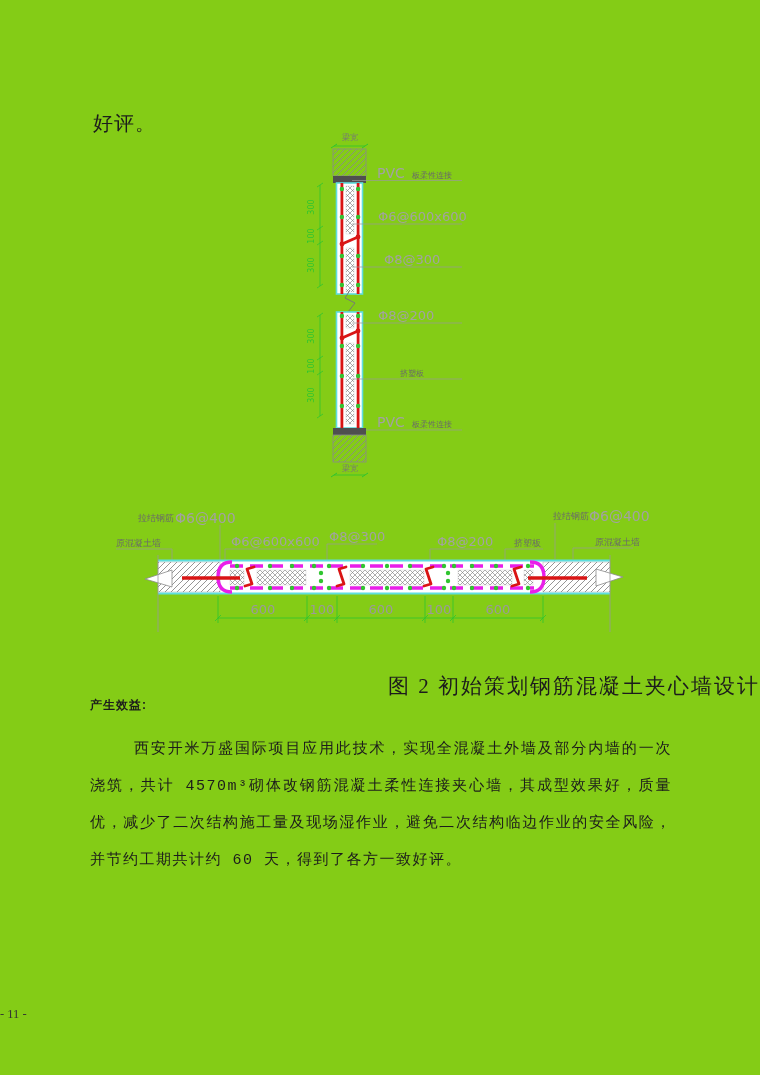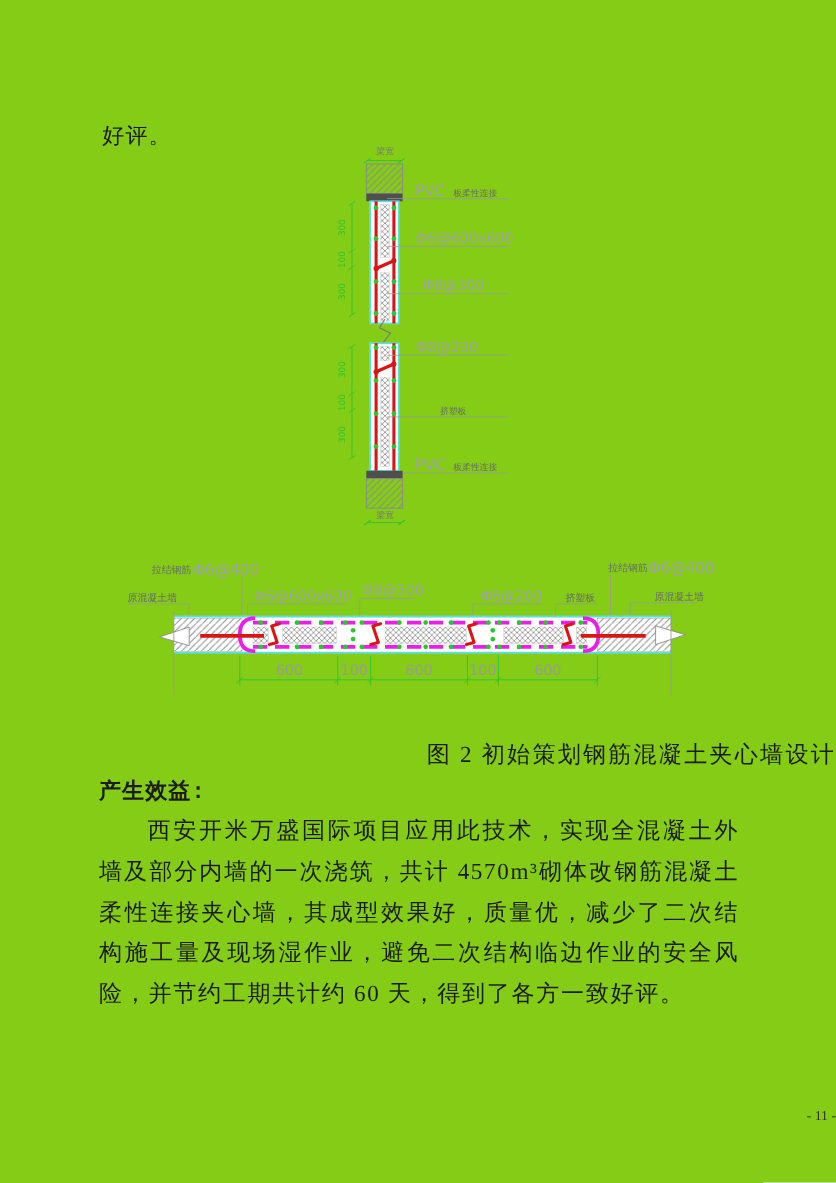--- a/index.html
+++ b/index.html
@@ -4,25 +4,25 @@
 <style>
   html,body{margin:0;padding:0;background:#e9e9e9;}
   .page{
     position:relative;width:760px;height:1075px;margin:0 auto;background:#84cc16;
     font-family:"Liberation Serif","DejaVu Serif",serif;color:#1c1c1c;overflow:hidden;
   }
   .opening{position:absolute;left:93px;top:90px;font-size:20px;letter-spacing:1px;}
   .fig-vert{position:absolute;left:300px;top:128px;width:170px;height:352px;}
   .fig-horz{position:absolute;left:100px;top:495px;width:560px;height:150px;}
   .caption{position:absolute;left:0;top:651px;width:100%;text-align:right;font-size:21px;letter-spacing:2px;}
-  .heading{position:absolute;left:90px;top:685px;font-size:20px;font-weight:bold;
-           font-family:Liberation Mono, monospace;letter-spacing:1px;}
-  .bodytext{position:absolute;left:90px;top:716px;width:582px;font-size:21px;line-height:37px;
-            text-align:justify;text-indent:44px;letter-spacing:1.5px;}
-  .footer{position:absolute;left:0;top:994px;width:100%;text-align:right;font-size:12.5px;color:#333;}
+  .heading{position:absolute;left:90px;top:685px;font-size:12px;font-weight:bold;
+           font-family:Liberation Sans, sans-serif;letter-spacing:1px;}
+  .bodytext{position:absolute;left:90px;top:716px;width:582px;font-size:15px;line-height:37px;
+            text-align:justify;text-indent:44px;letter-spacing:1.5px;font-family:Liberation Mono, monospace;}
+  .footer{position:absolute;left:0;top:994px;width:100%;text-align:left;font-size:12.5px;color:#333;}
   svg text{font-family:"DejaVu Sans","Liberation Sans",sans-serif;}
   .cad-big{fill:#a2a2a2;}
   .cad-cn{fill:#6a6a6a;}
   .cad-grn{fill:#2fc52f;}
   .dimgray{fill:#9a9a9a;}
 </style>
 </head>
 <body>
 
 <div class="page">

